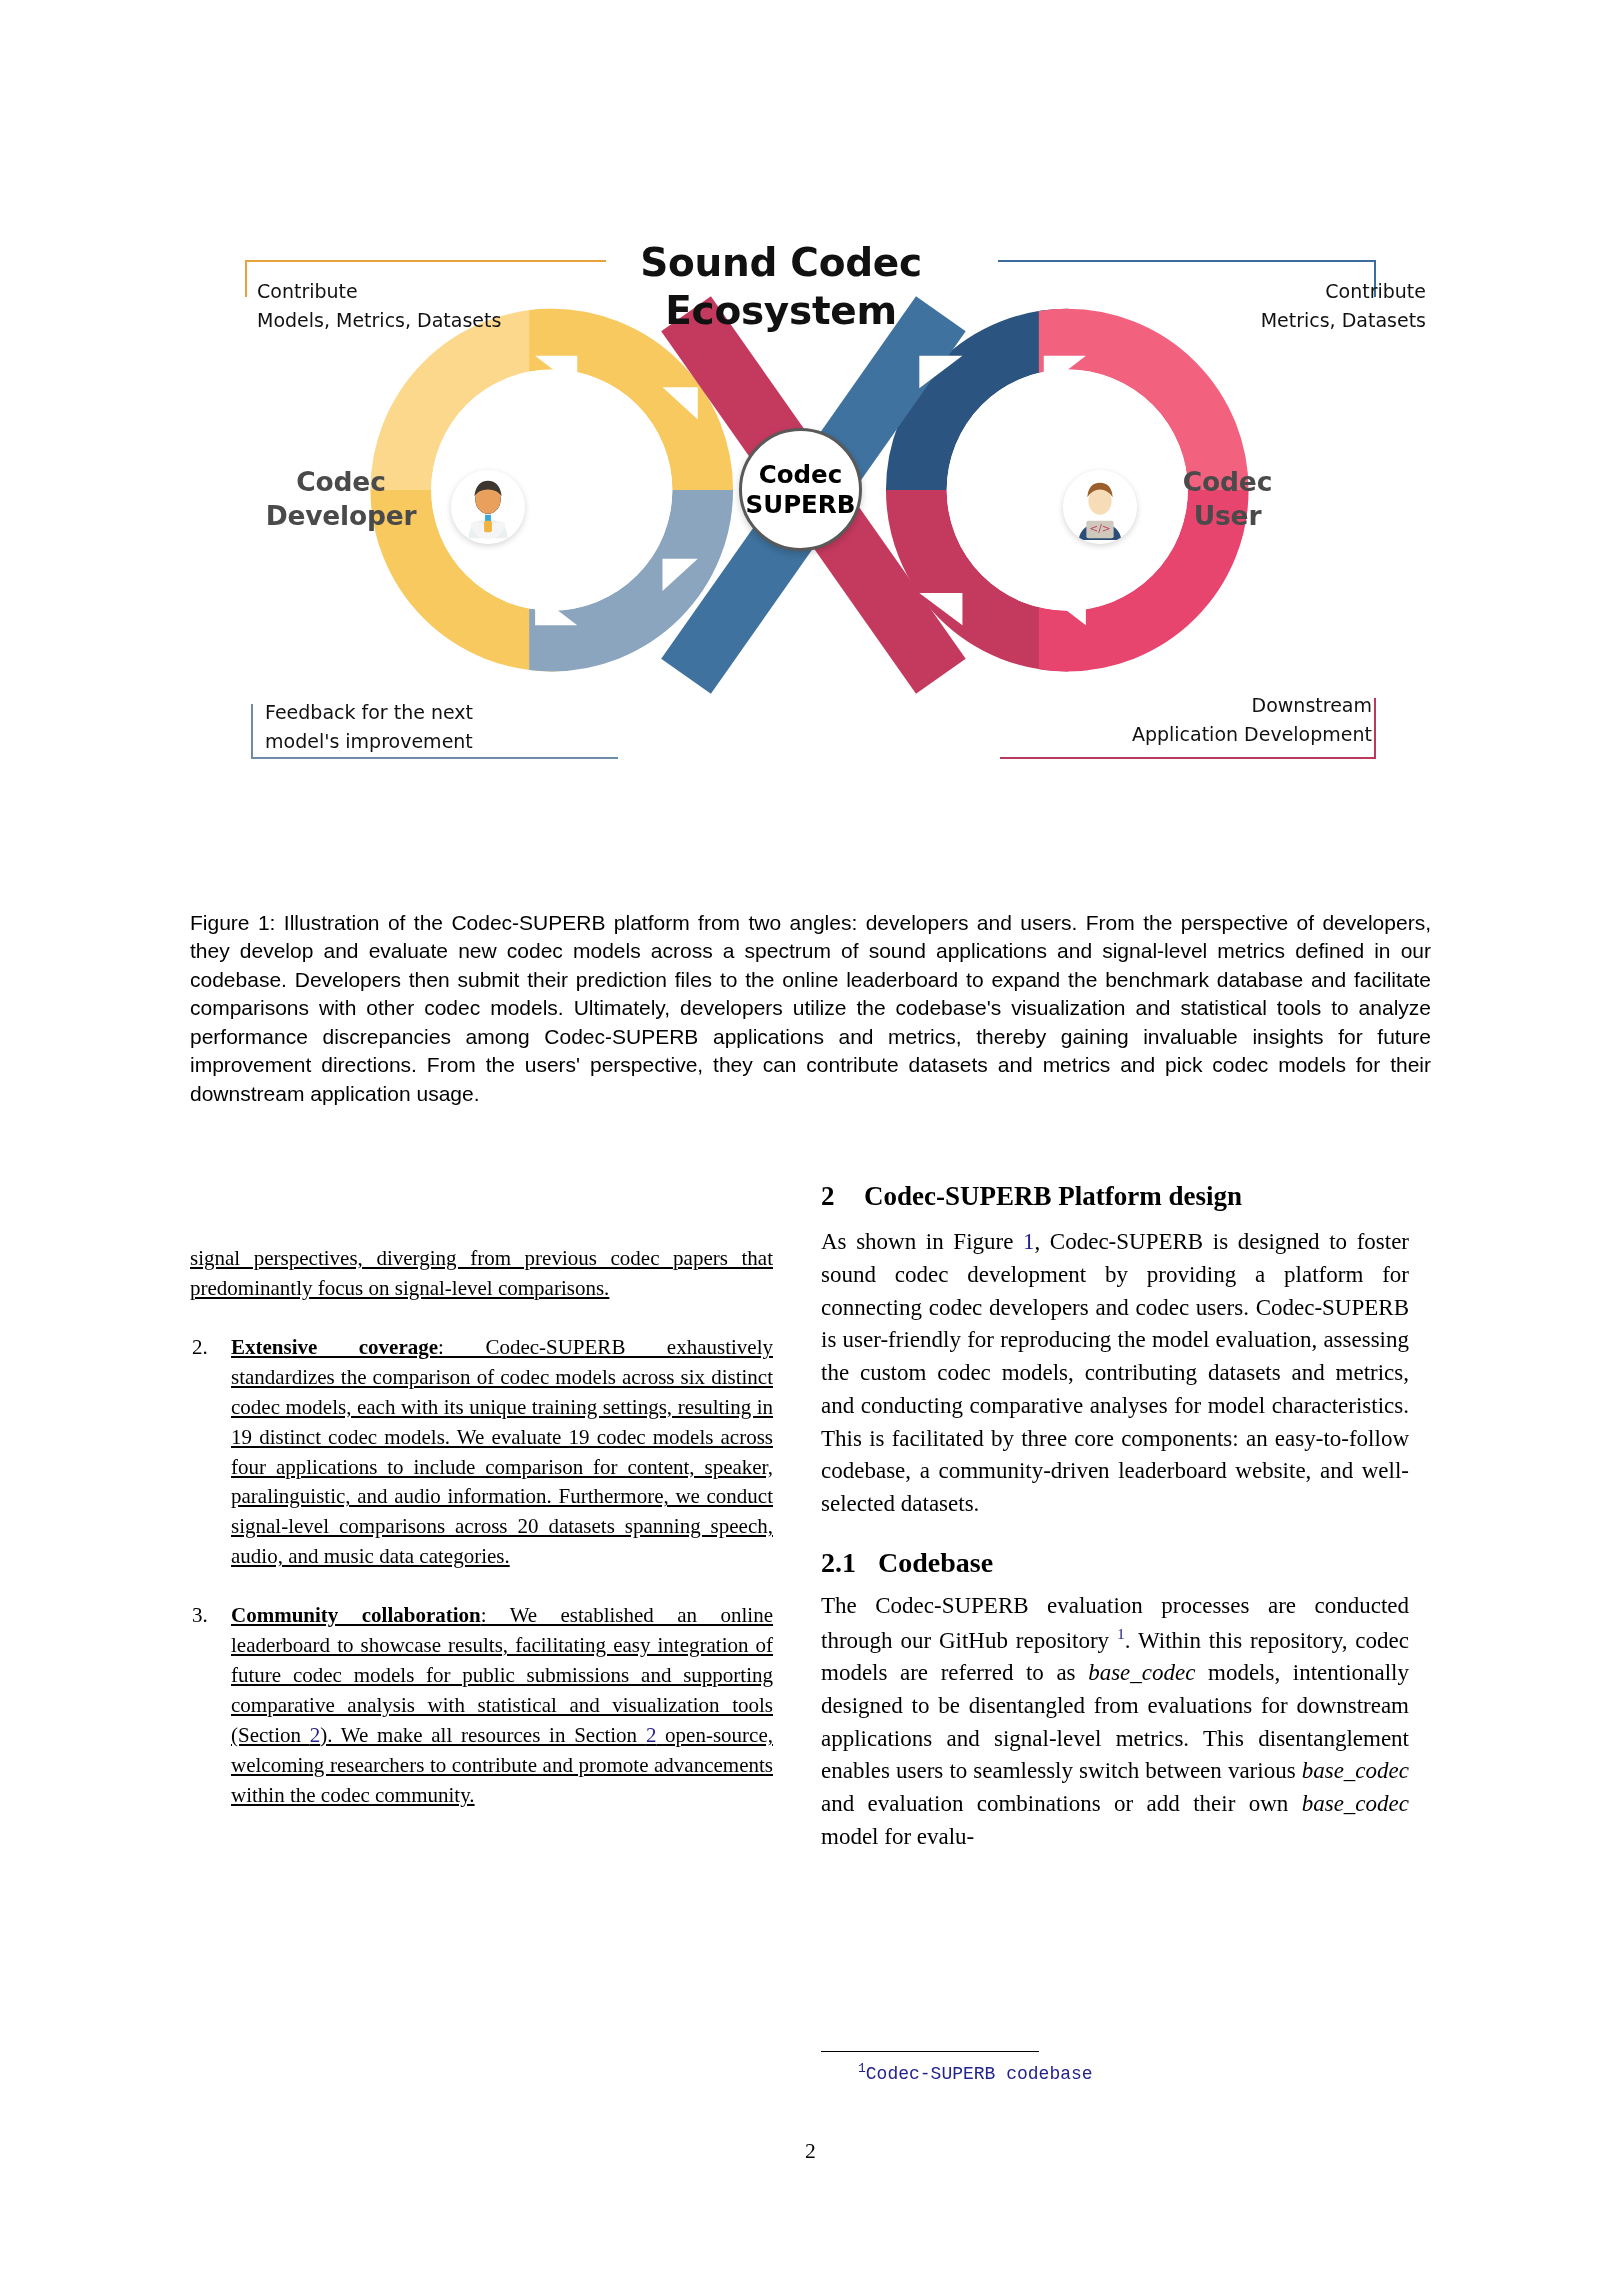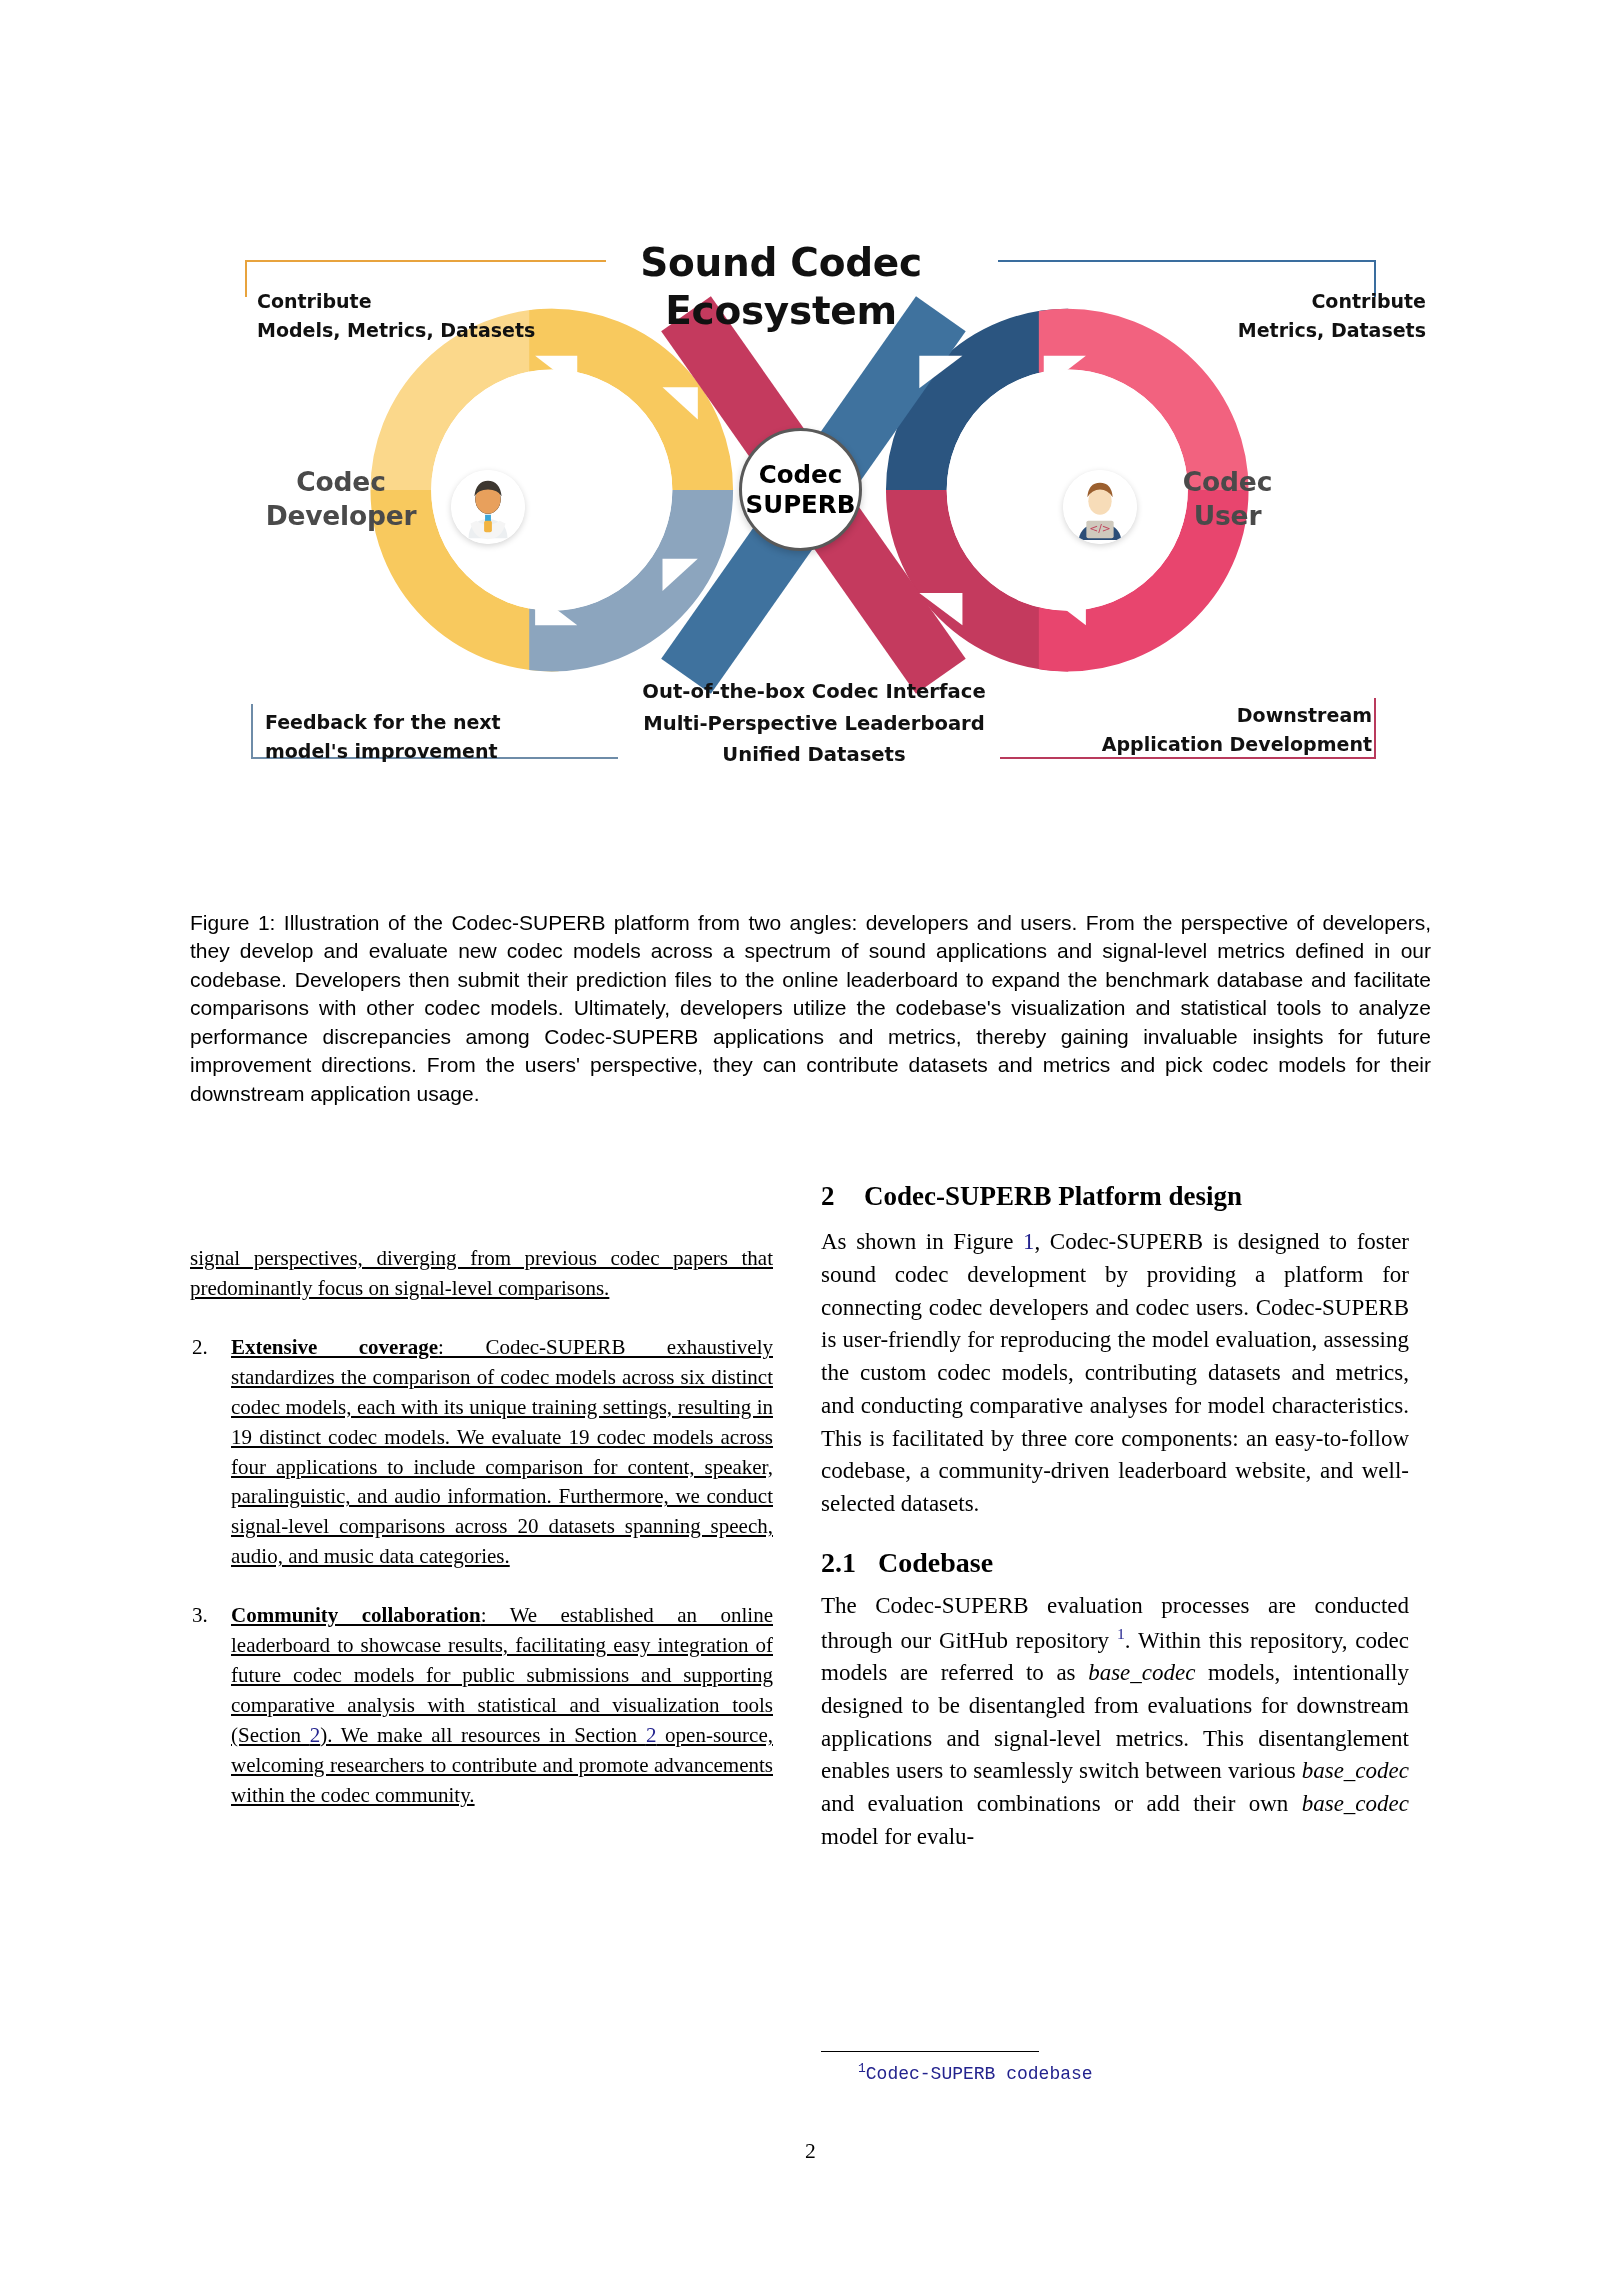--- a/index.html
+++ b/index.html
@@ -48,25 +48,24 @@
     color: #4a4a4a;
     letter-spacing: -0.2px;
   }
   #role-developer { left: 253px; top: 465px; width: 176px; text-align: center; }
   #role-user      { left: 1149px; top: 465px; width: 157px; text-align: center; }
 
   
   .callout {
     position: absolute;
     font-family: "DejaVu Sans", sans-serif;
-    font-weight: bold;
+    font-weight: normal;
     font-size: 19px;
     line-height: 1.55;
     color: #111111;
-    margin-top: 10px;
   }
   .bracket {
     position: absolute;
     box-sizing: border-box;
   }
 
   
   #callout-tl { left: 257px; top: 277px; width: 372px; text-align: left; }
   #bracket-tl {
     left: 245px; top: 260px; width: 361px; height: 37px;
@@ -383,25 +382,20 @@
   </div>
   <div class="callout" id="callout-bl">
     <div>Feedback for the next</div>
     <div>model's improvement</div>
   </div>
   <div class="callout" id="callout-br">
     <div>Downstream</div>
     <div>Application Development</div>
   </div>
 
-  <div id="center-bottom">
-    <div>Out-of-the-box Codec Interface</div>
-    <div>Multi-Perspective Leaderboard</div>
-    <div>Unified Datasets</div>
-  </div>
 
   <div class="role-label" id="role-developer">
     <div>Codec</div>
     <div>Developer</div>
   </div>
   <div class="role-label" id="role-user">
     <div>Codec</div>
     <div>User</div>
   </div>
 </div>

